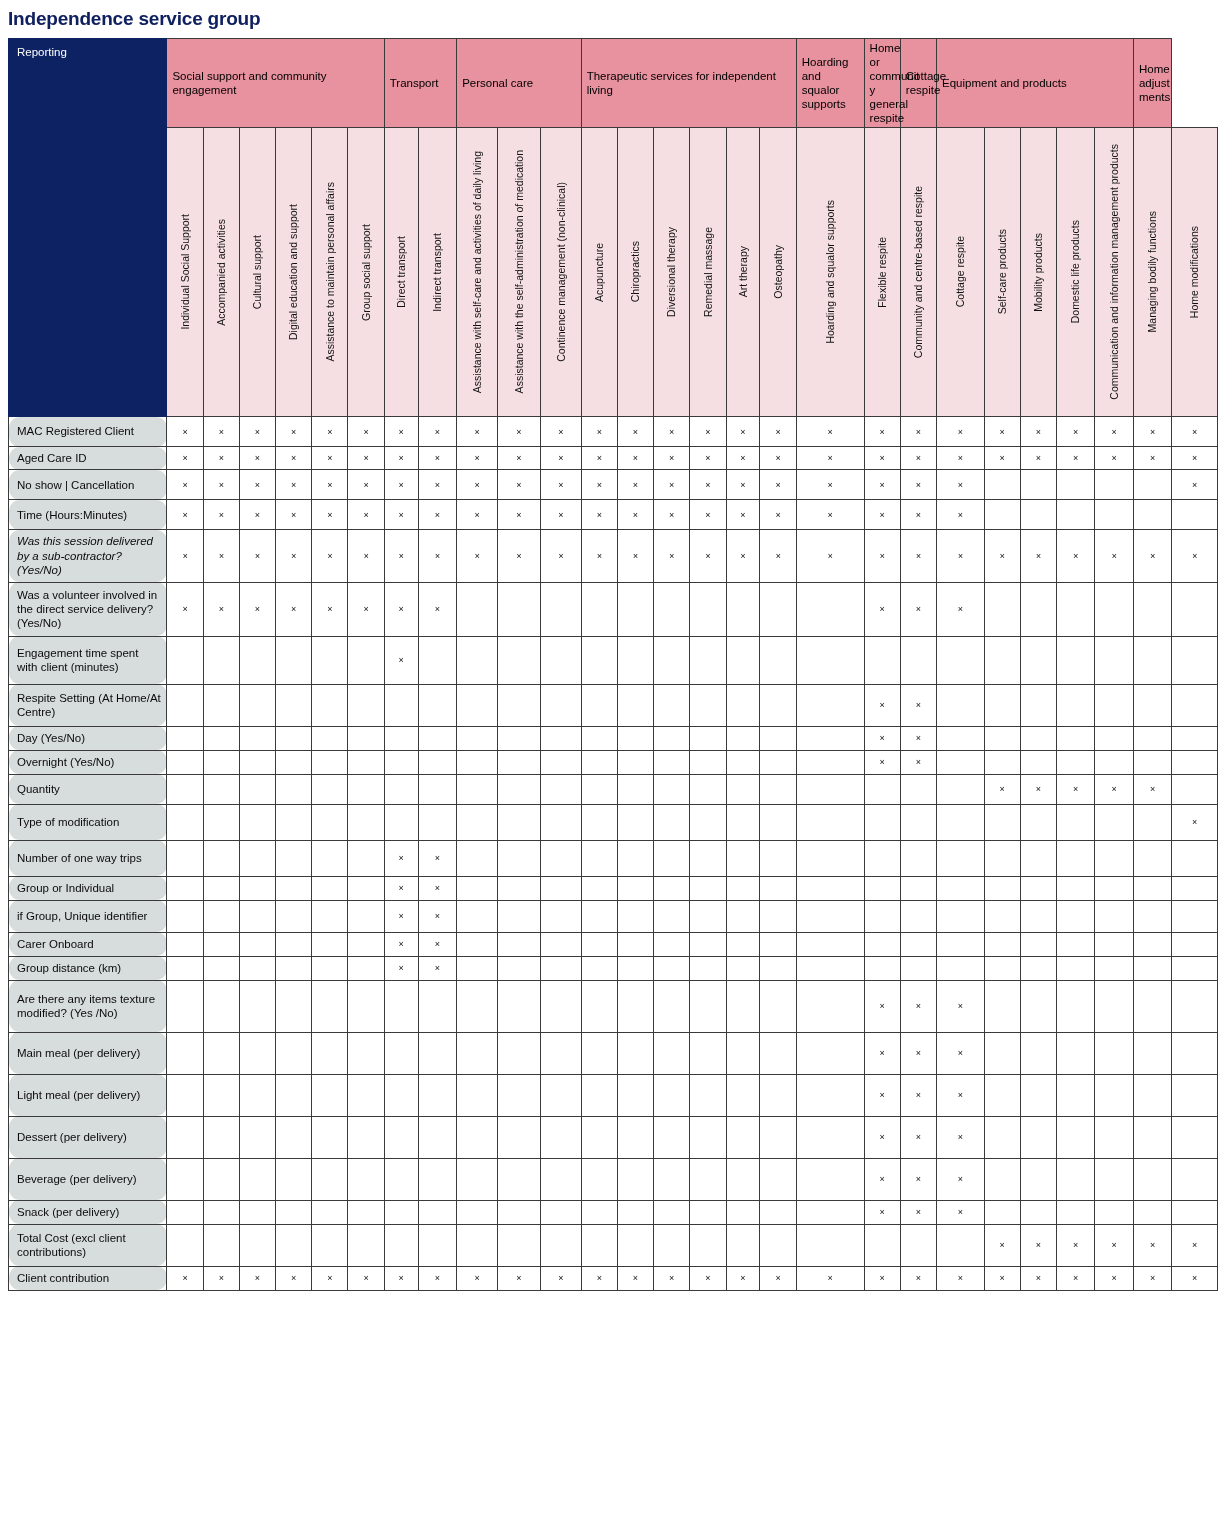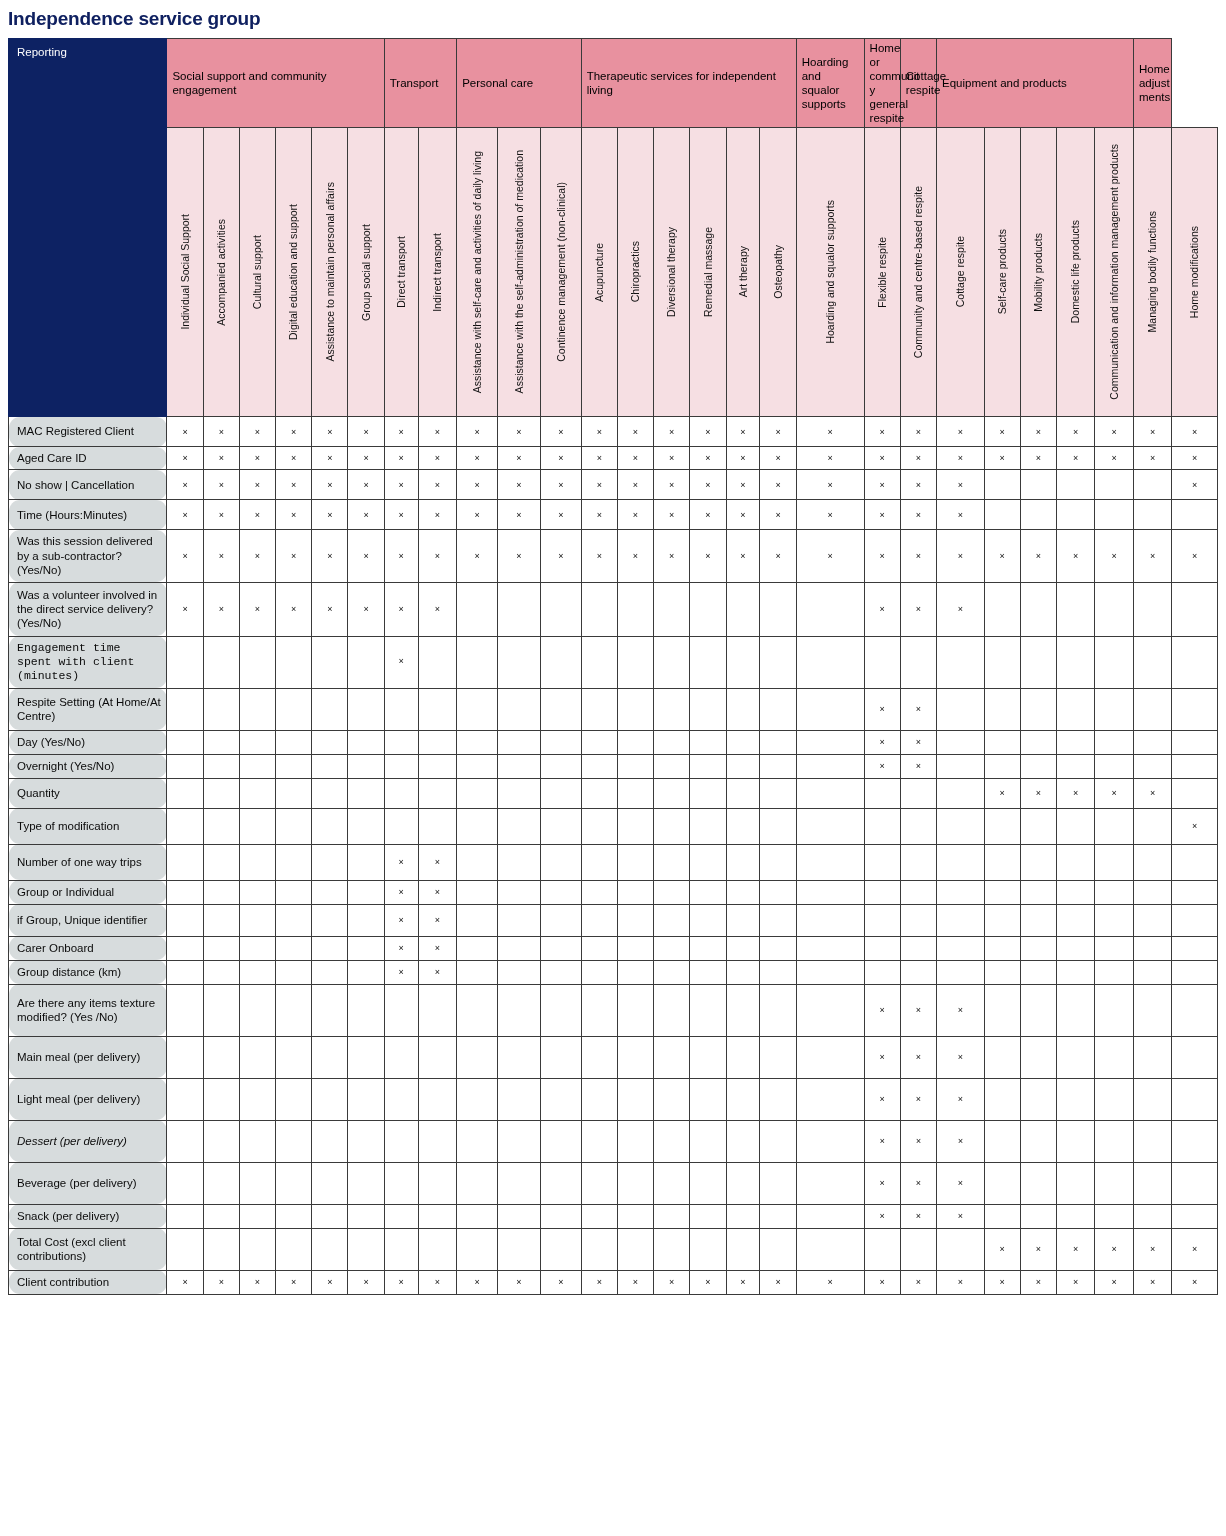--- a/index.html
+++ b/index.html
@@ -398,21 +398,21 @@
         <td class="cell"><span>×</span></td>
         <td class="cell"><span>×</span></td>
         <td class="cell"><span>×</span></td>
         <td class="cell"></td>
         <td class="cell"></td>
         <td class="cell"></td>
         <td class="cell"></td>
         <td class="cell"></td>
         <td class="cell"></td>
       </tr>
-      <tr style="height: 52px;">
+      <tr style="height: 52px; font-style: italic;">
         <td class="rowlabel">Was this session delivered by a sub-contractor? (Yes/No)</td>
         <td class="cell"><span>×</span></td>
         <td class="cell"><span>×</span></td>
         <td class="cell"><span>×</span></td>
         <td class="cell"><span>×</span></td>
         <td class="cell"><span>×</span></td>
         <td class="cell"><span>×</span></td>
         <td class="cell"><span>×</span></td>
         <td class="cell"><span>×</span></td>
         <td class="cell"><span>×</span></td>
@@ -458,21 +458,21 @@
         <td class="cell"><span>×</span></td>
         <td class="cell"><span>×</span></td>
         <td class="cell"><span>×</span></td>
         <td class="cell"></td>
         <td class="cell"></td>
         <td class="cell"></td>
         <td class="cell"></td>
         <td class="cell"></td>
         <td class="cell"></td>
       </tr>
-      <tr style="height: 48px; font-family: Liberation Mono, monospace;">
+      <tr style="height: 48px;">
         <td class="rowlabel">Engagement time spent with client (minutes)</td>
         <td class="cell"></td>
         <td class="cell"></td>
         <td class="cell"></td>
         <td class="cell"></td>
         <td class="cell"></td>
         <td class="cell"></td>
         <td class="cell"><span>×</span></td>
         <td class="cell"></td>
         <td class="cell"></td>
@@ -878,21 +878,21 @@
         <td class="cell"><span>×</span></td>
         <td class="cell"><span>×</span></td>
         <td class="cell"><span>×</span></td>
         <td class="cell"></td>
         <td class="cell"></td>
         <td class="cell"></td>
         <td class="cell"></td>
         <td class="cell"></td>
         <td class="cell"></td>
       </tr>
-      <tr style="height: 42px; font-style: italic;">
+      <tr style="height: 42px;">
         <td class="rowlabel">Dessert (per delivery)</td>
         <td class="cell"></td>
         <td class="cell"></td>
         <td class="cell"></td>
         <td class="cell"></td>
         <td class="cell"></td>
         <td class="cell"></td>
         <td class="cell"></td>
         <td class="cell"></td>
         <td class="cell"></td>

